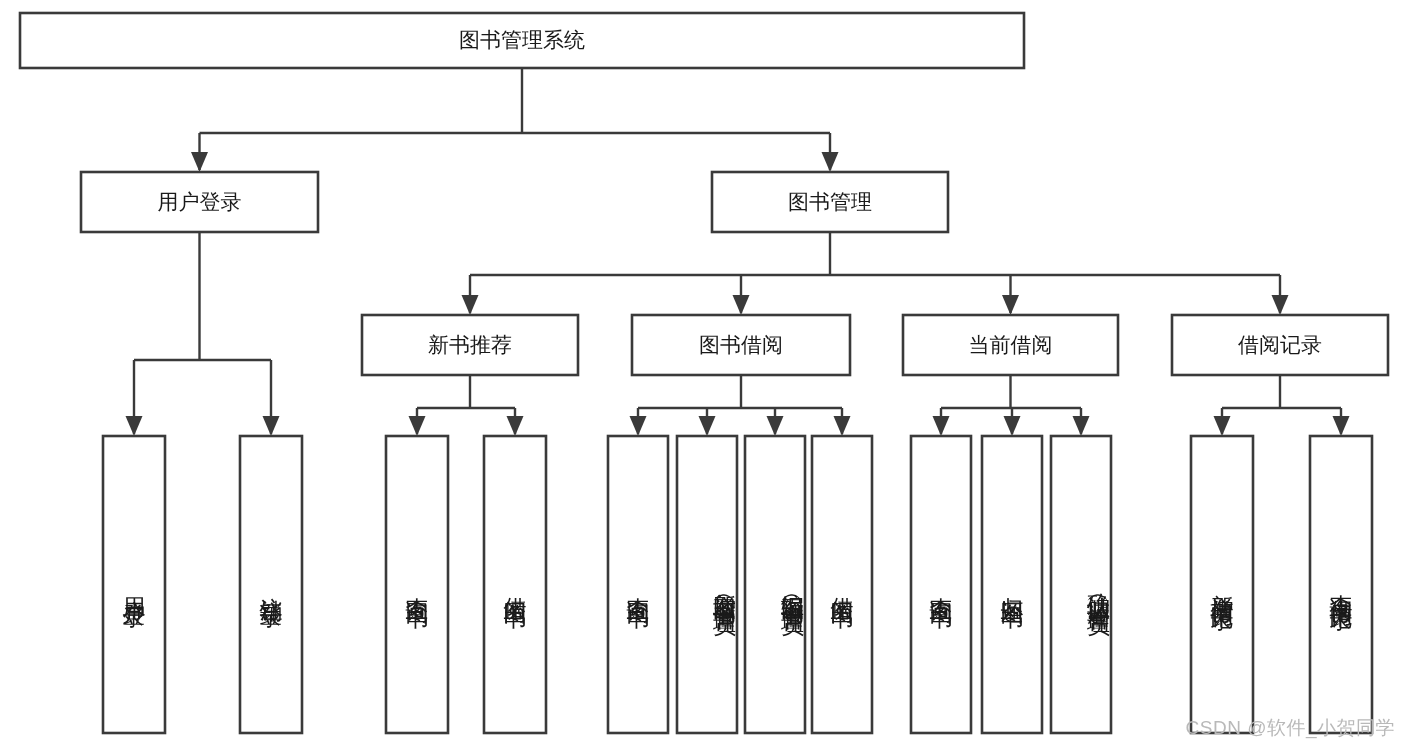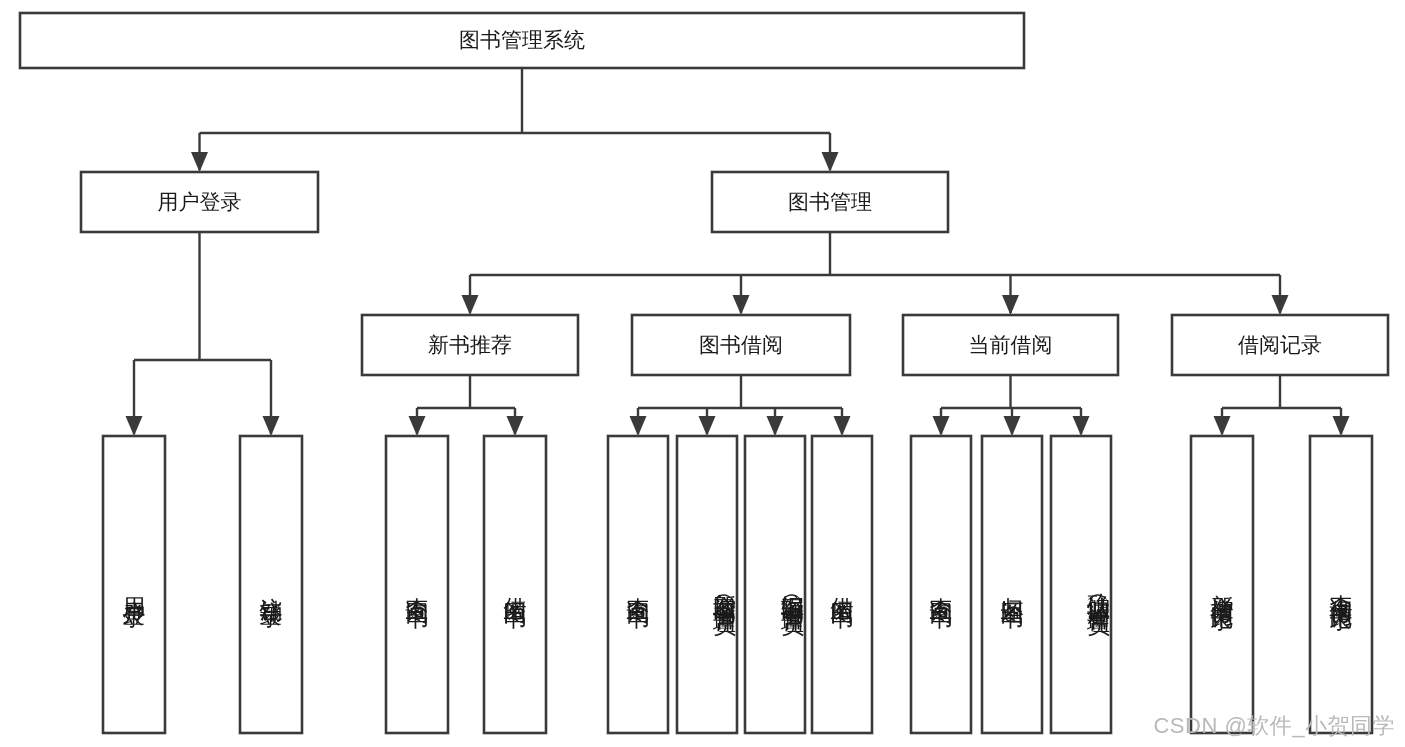--- a/index.html
+++ b/index.html
@@ -62,21 +62,21 @@
     pointer-events: none;
   }
   .leaf-label.centered {
     align-items: center;
   }
   .watermark {
     position: absolute;
     right: 10px;
     bottom: 6px;
     font-family: "Liberation Sans", "DejaVu Sans", sans-serif;
-    font-size: 22px;
+    font-size: 19px;
     color: #b9b9b9;
     letter-spacing: 0.5px;
     white-space: nowrap;
   }
 </style>
 </head>
 <body>
 
 <div id="canvas">
 

